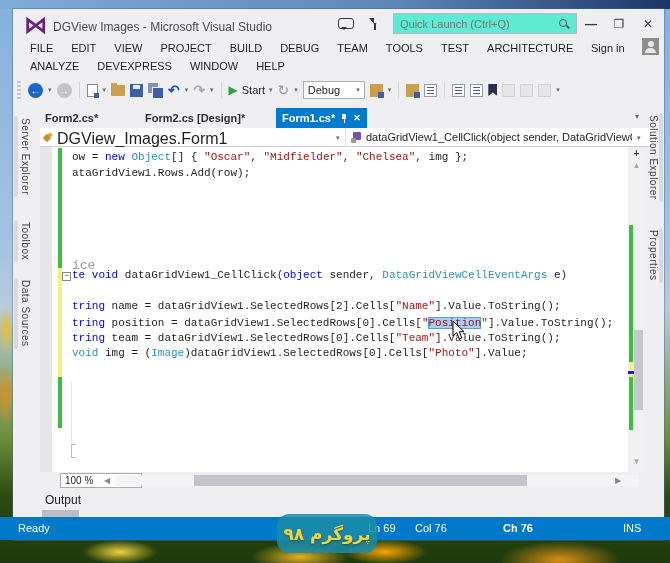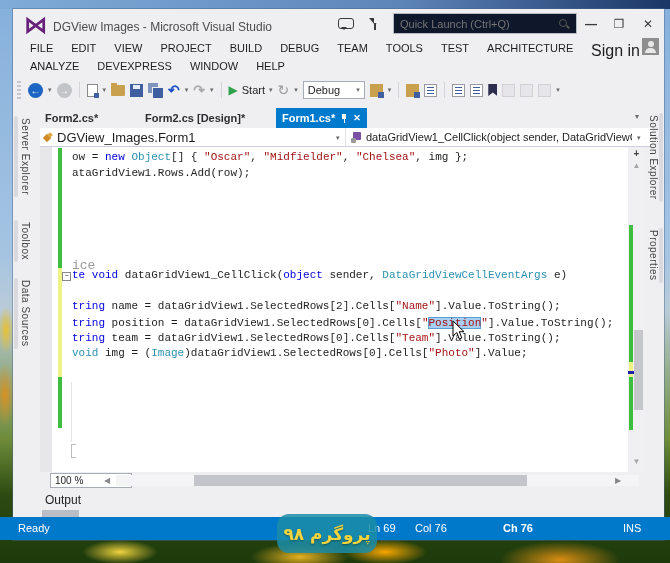--- a/index.html
+++ b/index.html
@@ -33,36 +33,36 @@
   .icon-feedback { position:absolute; left:325px; top:9px; width:16px; height:11px;
     border:1.5px solid #3A3A3A; border-radius:3px; }
   .icon-feedback::after { content:""; position:absolute; left:2px; bottom:-5px;
     border:3px solid transparent; border-top-color:#3A3A3A; }
   .icon-flag { position:absolute; left:355px; top:8px; width:14px; height:14px; }
   .icon-flag .cone { position:absolute; left:1px; top:1px; width:0; height:0;
     border-left:6px solid transparent; border-right:6px solid transparent; border-top:7px solid #3A3A3A; }
   .icon-flag .cone::after { content:""; position:absolute; left:-1.5px; top:-7px; width:9px; height:5px; background:#EFEFF2; }
   .icon-flag .stem { position:absolute; left:6px; top:7px; width:1.5px; height:6px; background:#3A3A3A; }
   .quick-launch { position:absolute; left:380px; top:4px; width:184px; height:21px;
-    background:#0f172a; border:1px solid #B6BAC4; display:flex; align-items:center; padding:0 6px; }
+    background:#5eead4; border:1px solid #B6BAC4; display:flex; align-items:center; padding:0 6px; }
   .quick-launch input { flex:1; border:none; outline:none; font:11px "Liberation Sans",sans-serif; color:#777; background:transparent; }
   .magnifier { position:relative; width:12px; height:12px; }
   .magnifier::before { content:""; position:absolute; left:1px; top:1px; width:6px; height:6px;
     border:1.5px solid #555; border-radius:50%; }
   .magnifier::after { content:""; position:absolute; left:8px; top:8px; width:4px; height:1.5px;
     background:#555; transform:rotate(45deg); }
   .win-btn { position:absolute; top:6px; width:18px; height:18px; text-align:center;
     line-height:18px; font-size:12px; color:#3A3A3A; }
   .wb-min { left:569px; font-weight:bold; } .wb-max { left:597px; } .wb-close { left:626px; }
 
   
   .menu-row { position:absolute; left:8px; display:flex; }
   .menu-row1 { top:31px; } .menu-row2 { top:49px; }
   .menu-item { padding:2px 9px; color:#1E1E1E; font-size:11px; }
-  .sign-in { position:absolute; left:578px; top:33px; font-size:16px; color:#1E1E1E; }
+  .sign-in { position:absolute; left:578px; top:33px; font-size:11px; color:#1E1E1E; }
   .user-icon { position:absolute; left:629px; top:29px; width:17px; height:17px; background:#8E8E8E; }
   .user-icon::before { content:""; position:absolute; left:5.5px; top:3px; width:6px; height:6px; border-radius:50%; background:#E8E8E8; }
   .user-icon::after { content:""; position:absolute; left:3px; top:10px; width:11px; height:5px; border-radius:5px 5px 0 0; background:#E8E8E8; }
 
   
   .toolbar { position:absolute; left:4px; top:69px; width:645px; height:24px;
     display:flex; align-items:center; gap:5px; }
   .tb-grip { width:4px; height:18px; margin-right:2px;
     background:repeating-linear-gradient(180deg,#C8C8CC 0 2px,transparent 2px 4px); }
   .tb-sep { width:1px; height:16px; background:#D4D4D8; margin:0 2px; }
@@ -103,21 +103,21 @@
   .tab-pin::after { content:""; position:absolute; left:3.5px; top:6px; width:1px; height:4px; background:#FFF; }
   .tab-close { font-size:9px; color:#FFF; }
   .tabs-overflow { position:absolute; left:622px; top:103px; font-size:8px; color:#6A6A6A; }
 
   
   .nav-bar { position:absolute; left:27px; top:119px; width:612px; height:19px; background:#FFF;
     border-bottom:1px solid #CCCEDB; }
   .navtype-icon { position:absolute; left:4px; top:5px; width:9px; height:9px; }
   .navtype-icon::before { content:""; position:absolute; left:0; top:2px; width:6px; height:6px; background:#D18A2A; transform:rotate(45deg); }
   .navtype-icon::after { content:""; position:absolute; left:4px; top:0; width:4px; height:4px; background:#E0A840; transform:rotate(45deg); }
-  .nav-type-text { position:absolute; left:17px; top:2px; font-size:13px; color:#1E1E1E; }
+  .nav-type-text { position:absolute; left:17px; top:2px; font-size:16px; color:#1E1E1E; }
   .nav-caret1 { position:absolute; left:296px; top:6px; font-size:7px; color:#666; }
   .nav-div { position:absolute; left:305px; top:0; width:1px; height:19px; background:#E0E0E6; }
   .navmember-icon { position:absolute; left:312px; top:4px; width:10px; height:10px; }
   .navmember-icon::before { content:""; position:absolute; left:1px; top:0; width:8px; height:8px; background:#7B51A8; border-radius:1px; }
   .navmember-icon::after { content:""; position:absolute; left:-1px; bottom:-1px; width:5px; height:5px;
     background:#9A9A9A; border-radius:1px; }
   .nav-member-text { position:absolute; left:326px; top:3px; width:266px; font-size:11px; color:#1E1E1E;
     white-space:nowrap; overflow:hidden; }
   .nav-caret2 { position:absolute; left:597px; top:6px; font-size:7px; color:#666; }
 
@@ -155,21 +155,21 @@
     font:bold 10px/13px "Liberation Sans",sans-serif; color:#444; }
   .v-up { position:absolute; left:0; top:14px; width:17px; text-align:center; font-size:8px; color:#A6A6A6; }
   .v-down { position:absolute; left:0; top:310px; width:17px; text-align:center; font-size:8px; color:#A6A6A6; }
   .v-mark-green { position:absolute; left:1px; top:78px; width:4px; height:205px; background:#3EBE3E; }
   .v-mark-yellow { position:absolute; left:1px; top:215px; width:4px; height:15px; background:#EFF284; }
   .v-caret-mark { position:absolute; left:0; top:224px; width:14px; height:3px; background:#2020B0; }
   .v-thumb { position:absolute; left:6px; top:183px; width:9px; height:80px; background:#C6C7CC; }
 
   
   .h-row { position:absolute; left:27px; top:463px; width:612px; height:18px; background:#EFEFF2; }
-  .zoom-combo { position:absolute; left:10px; top:1px; width:82px; height:15px; background:#FFF;
+  .zoom-combo { position:absolute; left:20px; top:1px; width:82px; height:15px; background:#FFF;
     border:1px solid #A8ACB4; display:flex; align-items:center; justify-content:space-between;
     padding:0 4px; font-size:10px; }
   .h-left { position:absolute; left:64px; top:4px; font-size:8px; color:#888; }
   .h-track { position:absolute; left:76px; top:3px; width:523px; height:11px; background:#F4F4F6; }
   .h-thumb { position:absolute; left:78px; top:0; width:333px; height:11px; background:#C4C5CA; }
   .h-right { position:absolute; left:575px; top:4px; font-size:8px; color:#888; }
 
   
   .output-title { position:absolute; left:32px; top:484px; font-size:12px; color:#1E1E1E; }
   .output-tab-ind { position:absolute; left:29px; top:501px; width:37px; height:7px; background:#B9BDC6; }

